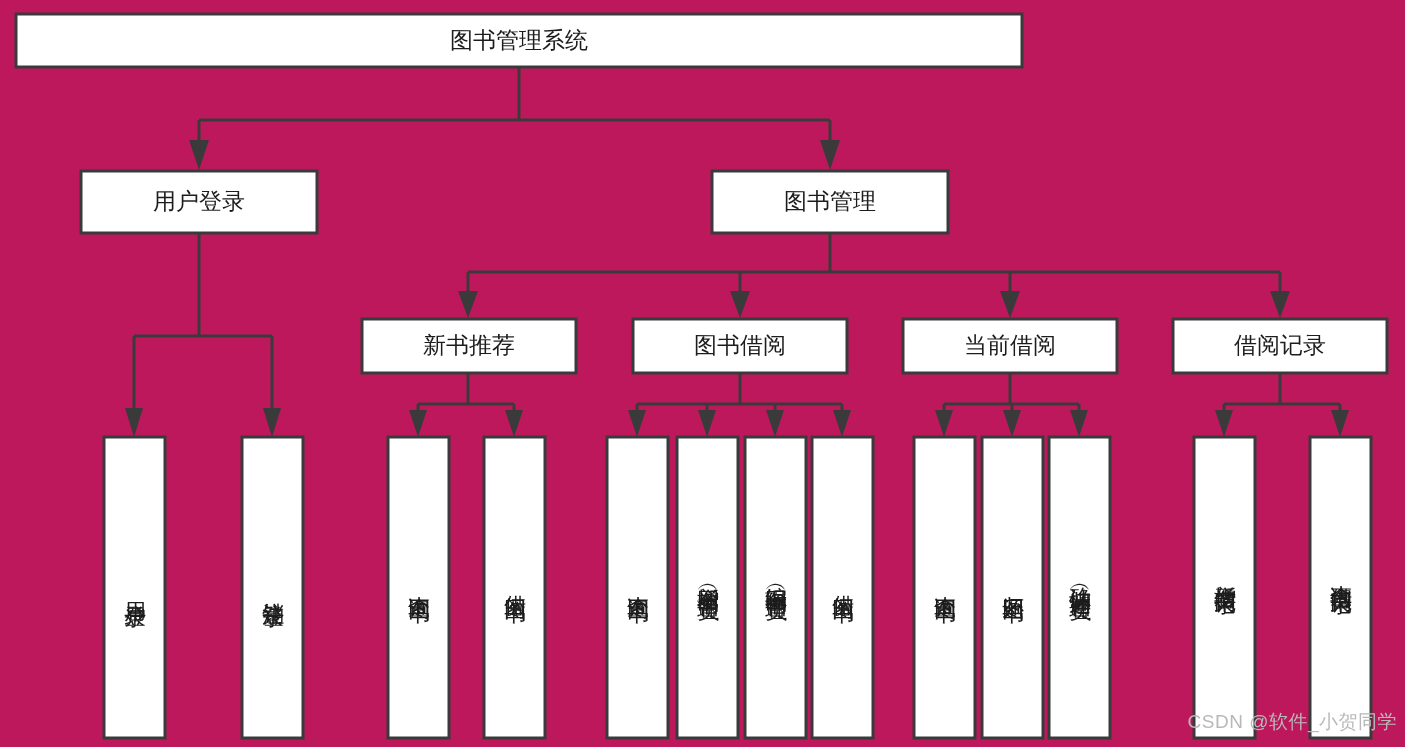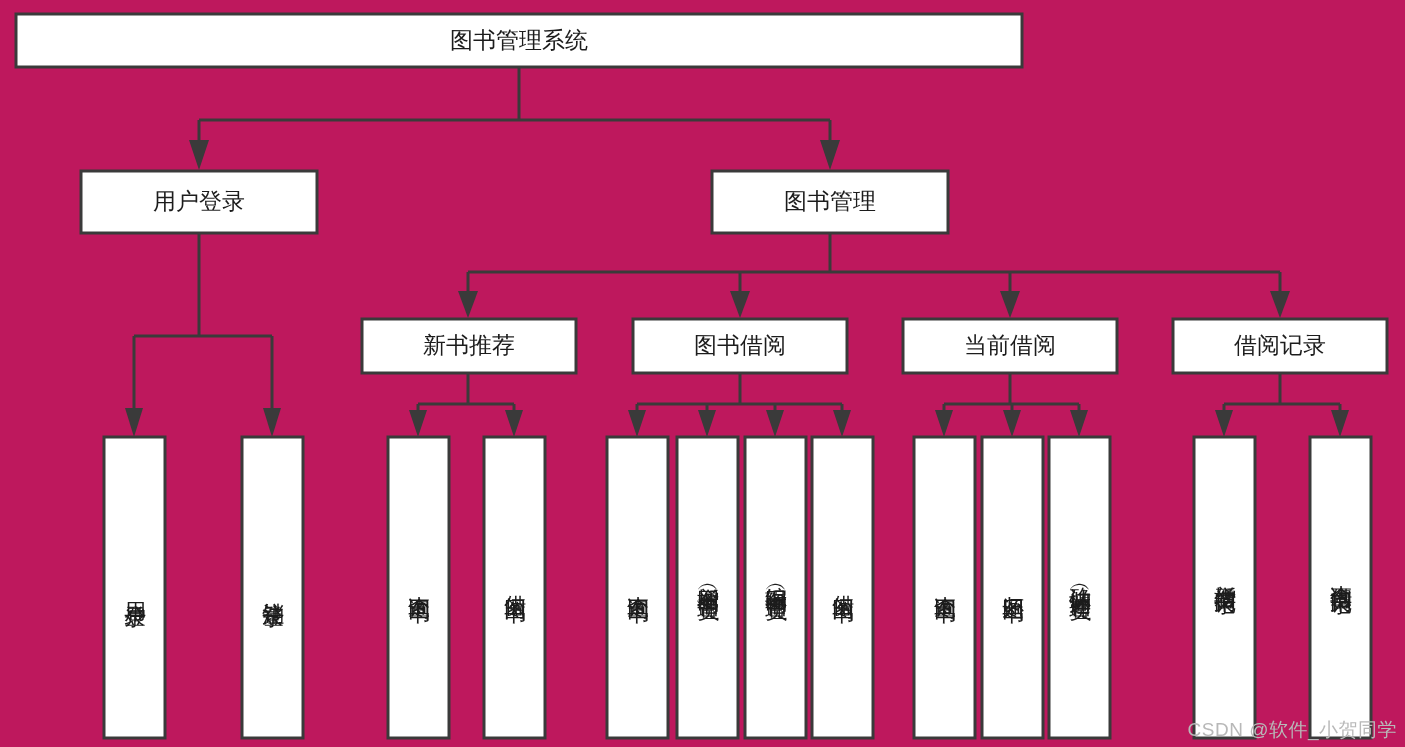--- a/index.html
+++ b/index.html
@@ -50,21 +50,21 @@
   }
   .node-label.vertical {
     font-size: 22px;
     writing-mode: vertical-rl;
     text-orientation: upright;
     letter-spacing: 2px;
   }
   .watermark {
     position: absolute;
     right: 8px;
-    bottom: 4px;
+    bottom: 12px;
     font-family: "Liberation Sans", "DejaVu Sans", sans-serif;
     font-size: 19px;
     color: #b8b8b8;
     white-space: nowrap;
     letter-spacing: 0.5px;
     pointer-events: none;
   }
 </style>
 </head>
 <body>

